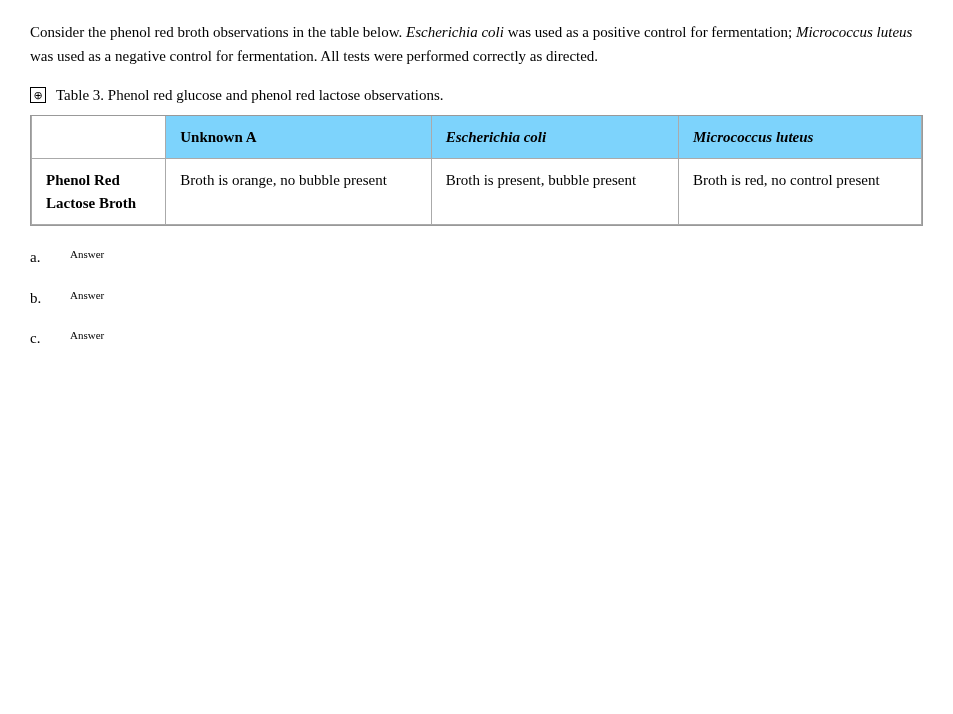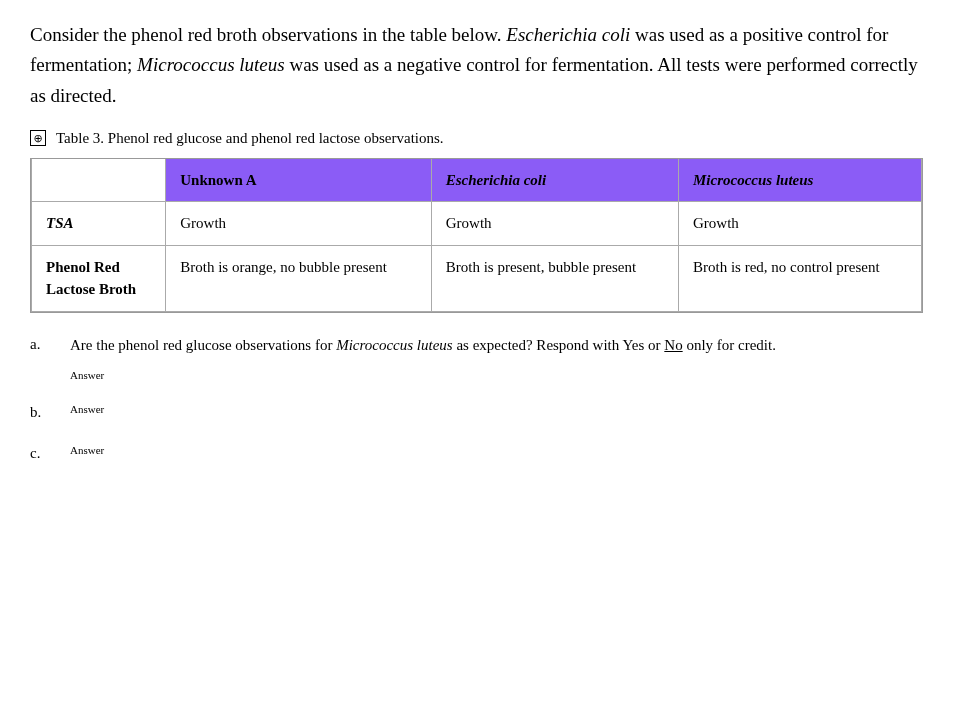--- a/index.html
+++ b/index.html
@@ -13,21 +13,21 @@
       font-size: 15px;
       line-height: 1.5;
       background: #fff;
       color: #000;
       padding: 20px 30px;
       max-width: 953px;
     }
 
     .intro-text {
       margin-bottom: 16px;
-      font-size: 19px;
+      font-size: 15px;
       line-height: 1.6;
     }
 
     .table-caption {
       font-size: 15px;
       margin-bottom: 8px;
       display: flex;
       align-items: center;
       gap: 6px;
     }
@@ -58,21 +58,21 @@
     table th, table td {
       border: 1px solid #aaa;
       padding: 10px 14px;
       vertical-align: top;
       font-size: 15px;
     }
 
     table th {
       font-weight: bold;
       font-style: italic;
-      background: #8b5cf6;
+      background: #7dd3fc;
       text-align: left;
     }
 
     table th:first-child {
       font-style: normal;
     }
 
     table td:first-child {
       font-weight: bold;
     }
@@ -153,44 +153,34 @@
     <thead>
       <tr class="header-row">
         <th></th>
         <th style="font-style:normal; font-weight:bold;">Unknown A</th>
         <th><span class="italic">Escherichia coli</span></th>
         <th><span class="italic">Micrococcus luteus</span></th>
       </tr>
     </thead>
     <tbody>
       <tr>
-        <td><span class="italic">TSA</span></td>
-        <td>Growth</td>
-        <td>Growth</td>
-        <td>Growth</td>
-      </tr>
-      <tr>
         <td>Phenol Red<br>Lactose Broth</td>
         <td>Broth is orange, no bubble present</td>
         <td>Broth is present, bubble present</td>
         <td>Broth is red, no control present</td>
       </tr>
     </tbody>
   </table>
 </div>
 
 <div class="qa-section">
 
   <div class="qa-item">
     <div class="qa-letter">a.</div>
     <div class="qa-content">
-      <div class="qa-question">
-        Are the phenol red glucose observations for <span class="italic">Micrococcus luteus</span> as expected?
-        Respond with Yes or <span class="underline">No</span> only for credit.
-      </div>
       <div class="qa-answer-label">Answer</div>
     </div>
   </div>
 
   <div class="qa-item">
     <div class="qa-letter">b.</div>
     <div class="qa-content">
       <div class="qa-answer-label">Answer</div>
     </div>
   </div>

